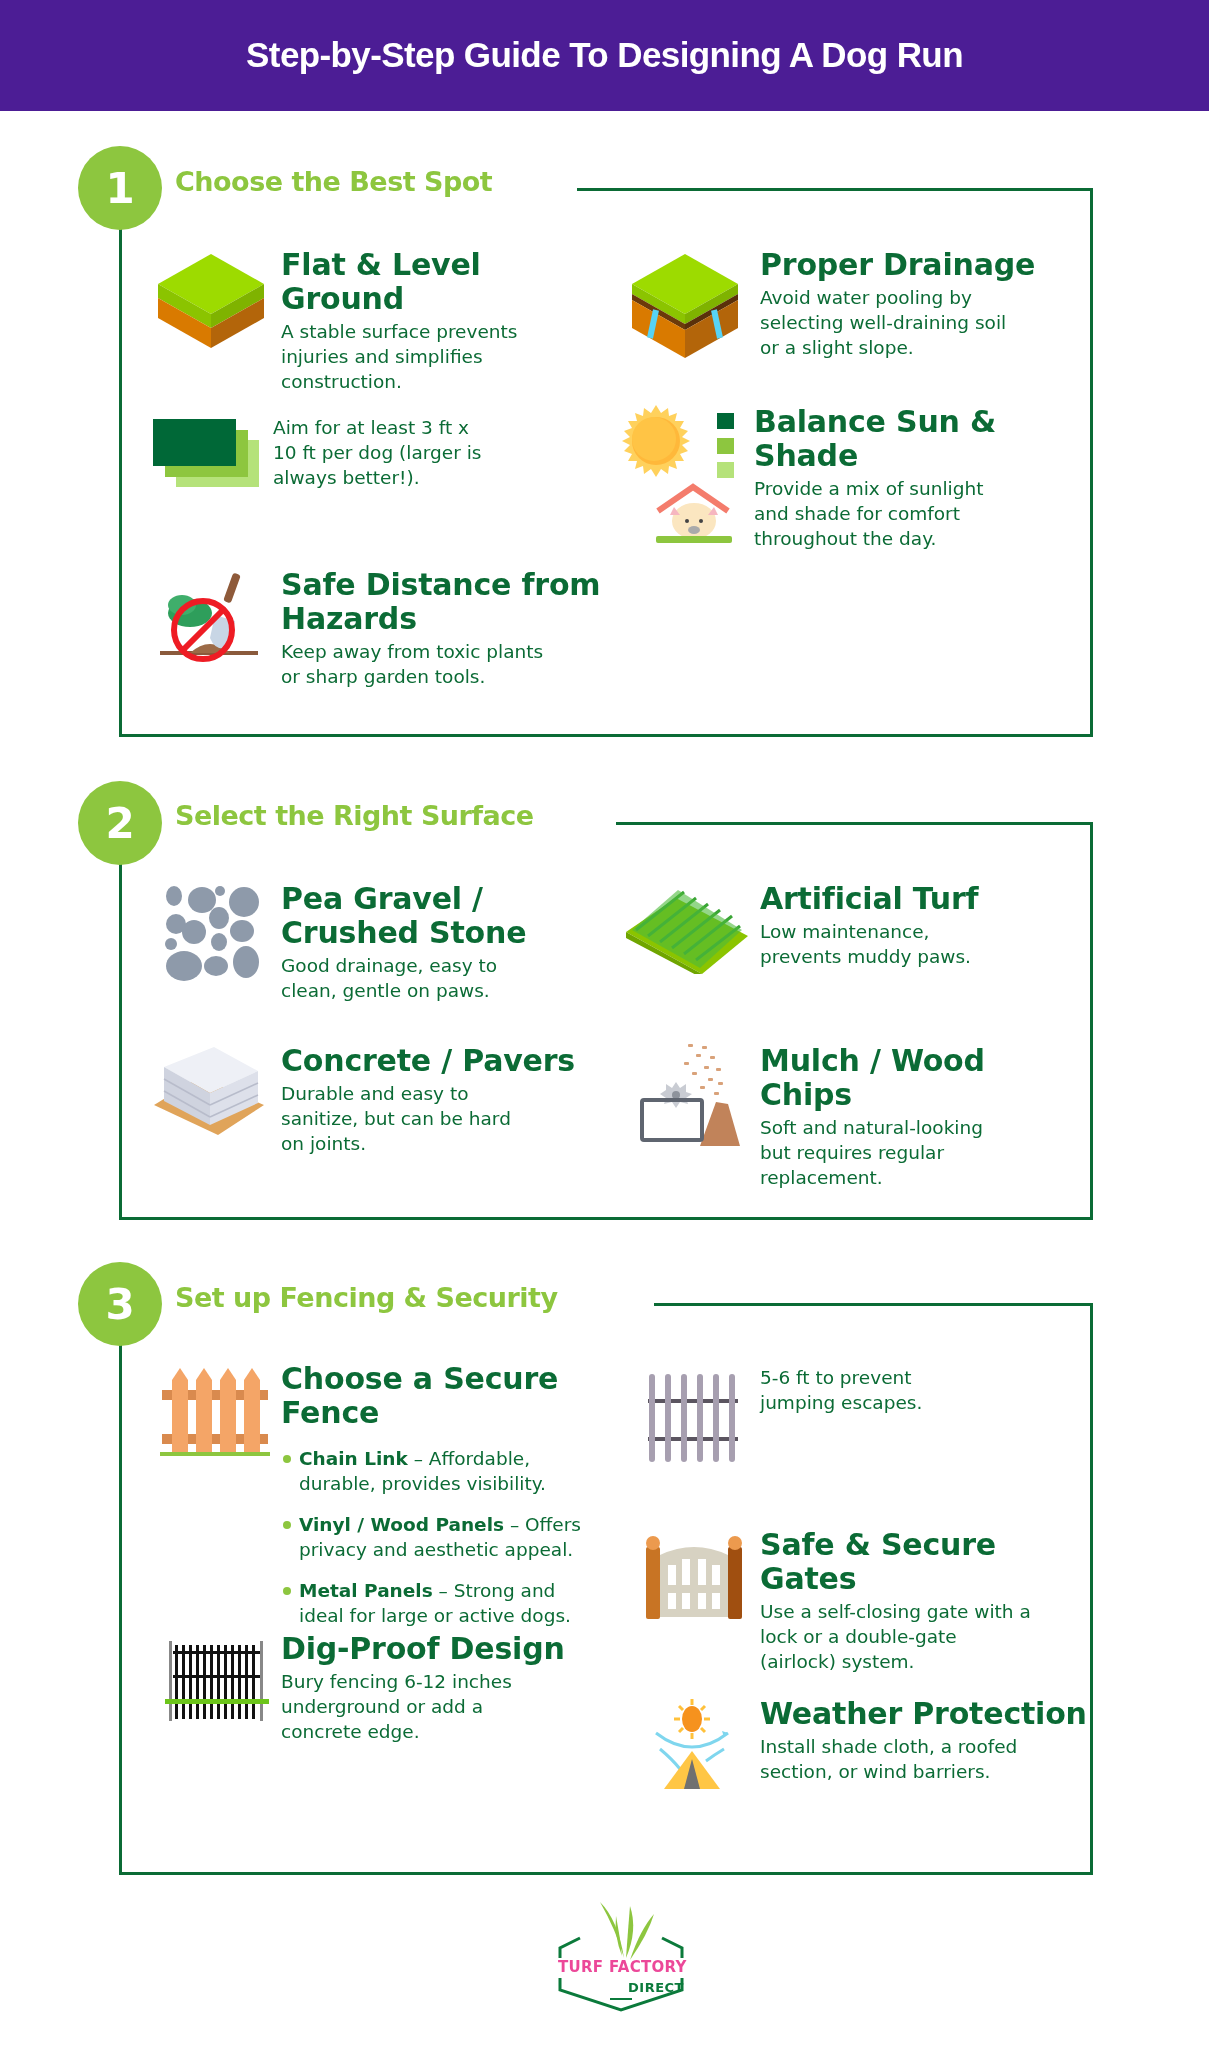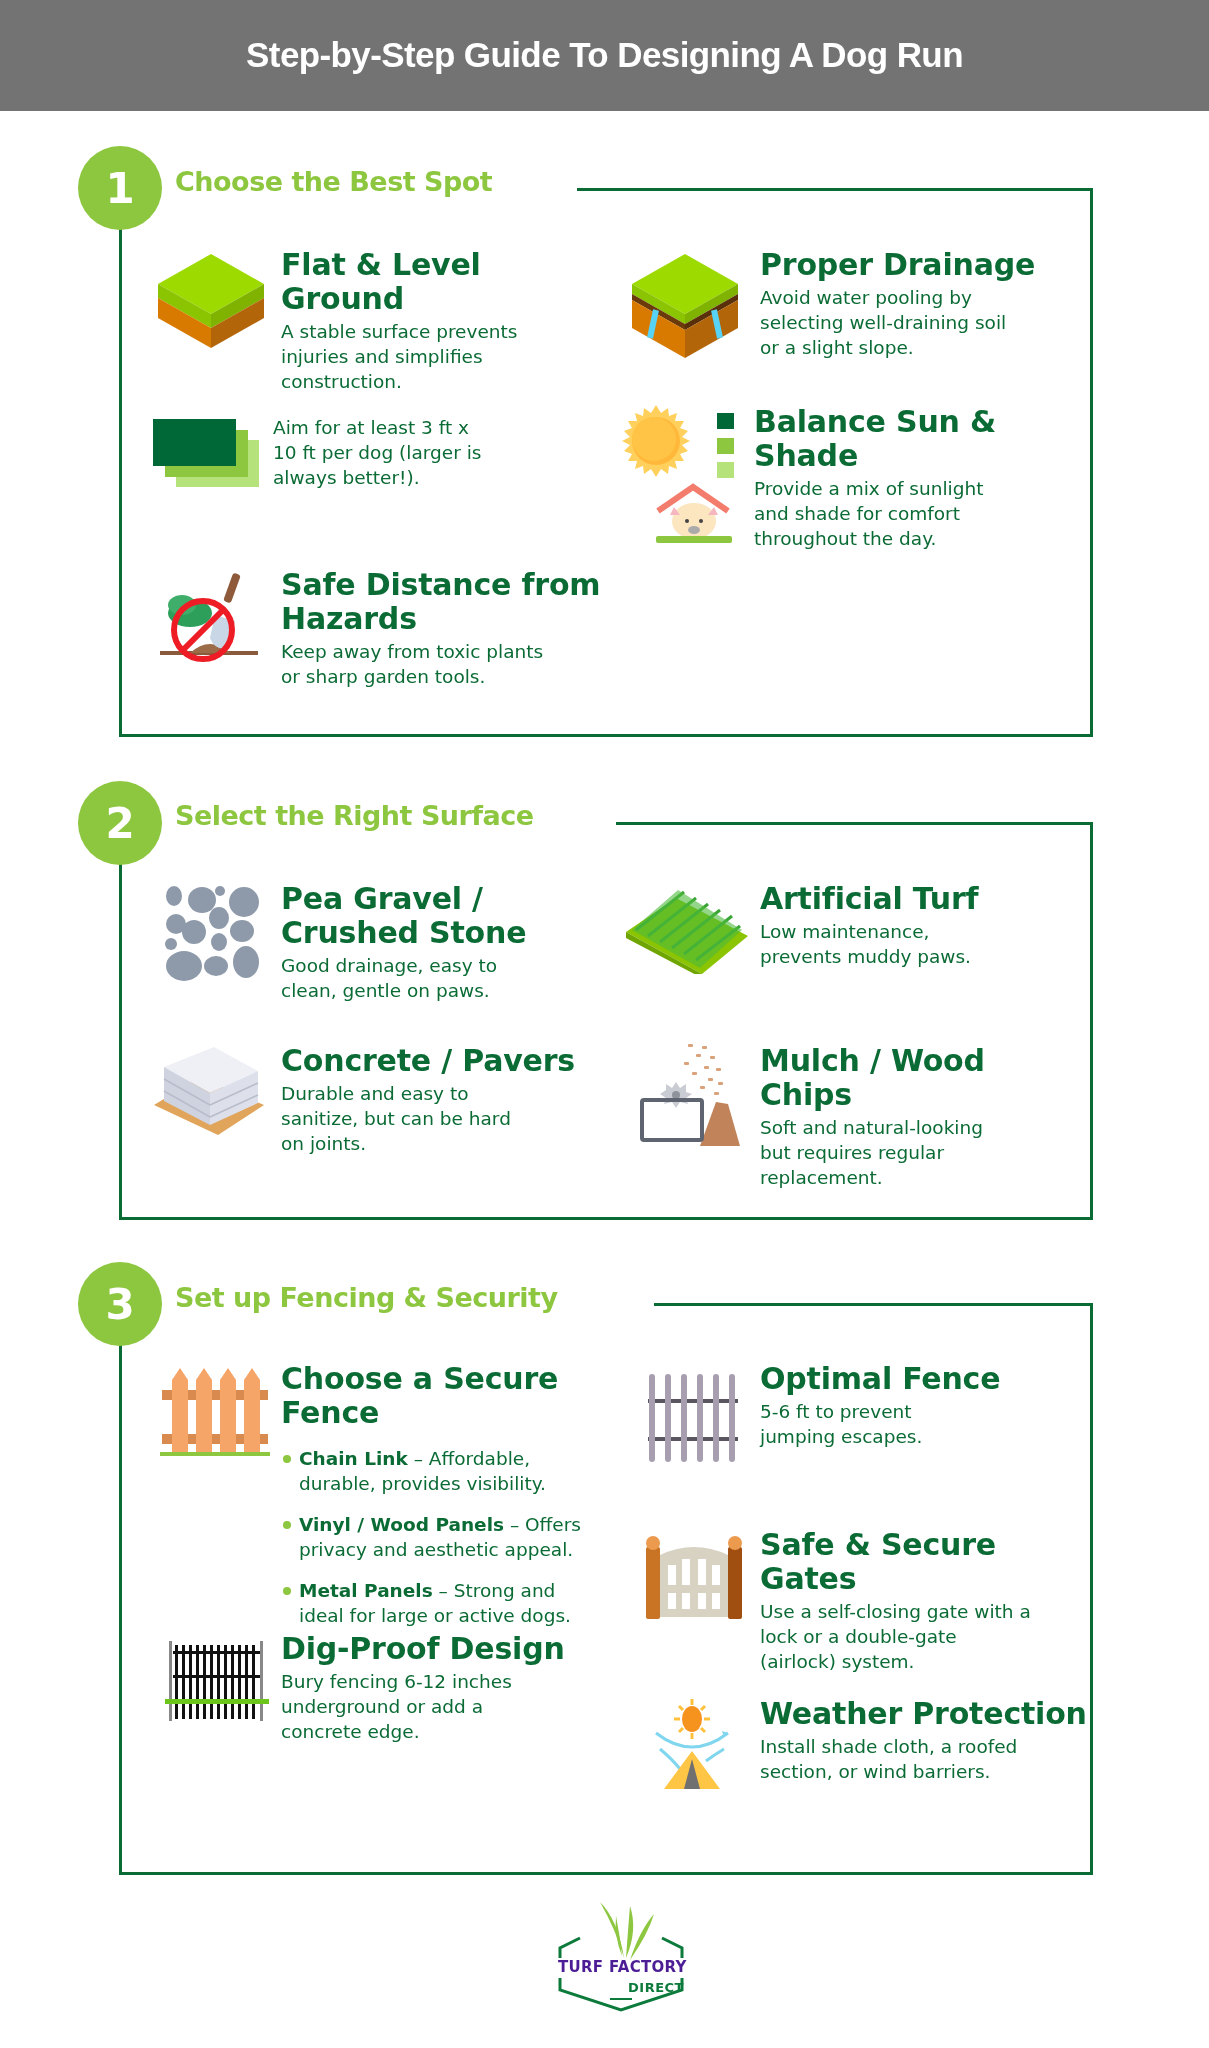--- a/index.html
+++ b/index.html
@@ -1,18 +1,18 @@
 <!DOCTYPE html>
 <html><head>
 <meta charset="utf-8">
 <style>
   * { box-sizing: border-box; margin: 0; padding: 0; }
   html, body { width: 1209px; height: 2048px; background: #ffffff; overflow: hidden; }
   body { position: relative; font-family: "Liberation Sans", "DejaVu Sans", sans-serif; color: #0b6b35; }
-  .header { position: absolute; left: 0; top: 0; width: 1209px; height: 111px; background: #737373; display: flex; align-items: center; justify-content: center; }
+  .header { position: absolute; left: 0; top: 0; width: 1209px; height: 111px; background: #4c1d95; display: flex; align-items: center; justify-content: center; }
   .header h1 { color: #ffffff; font-family: "Liberation Sans", sans-serif; font-weight: 700; font-size: 35px; letter-spacing: -0.6px; margin-top: -2px; }
 
   .step-circle { position: absolute; width: 84px; height: 84px; border-radius: 50%; background: #8dc63f; color: #fff; font-weight: 700; font-size: 42px; display: flex; align-items: center; justify-content: center; font-family: "DejaVu Sans", sans-serif; }
   .step-title { position: absolute; color: #8dc63f; font-weight: 700; font-size: 27px; font-family: "DejaVu Sans", sans-serif; letter-spacing: -0.5px; white-space: nowrap; }
   .box-line { position: absolute; background: #0b6b35; }
 
   .item { position: absolute; }
   .item .title { font-family: "DejaVu Sans", sans-serif; font-weight: 700; font-size: 30px; line-height: 34px; color: #0b6b35; letter-spacing: -0.2px; }
   .item .desc { font-family: "DejaVu Sans", sans-serif; font-size: 18.5px; line-height: 25px; color: #0b6b35; margin-top: 3px; }
   .bullet { position: relative; padding-left: 18px; font-family: "DejaVu Sans", sans-serif; font-size: 18.5px; line-height: 25px; color: #0b6b35; margin-top: 16px; }
@@ -302,21 +302,20 @@
         <rect x="17" y="0" width="6" height="88" rx="3"></rect>
       <rect x="33" y="0" width="6" height="88" rx="3"></rect>
         <rect x="49" y="0" width="6" height="88" rx="3"></rect>
       <rect x="65" y="0" width="6" height="88" rx="3"></rect>
         <rect x="81" y="0" width="6" height="88" rx="3"></rect>
     </g>
   </svg>
 </div>
 <div class="item" style="left:760px;top:1362px;width:320px;">
   <div class="title">
-    <div>Optimal Fence</div>
   </div>
   <div class="desc">
     <div>5-6 ft to prevent</div>
     <div>jumping escapes.</div>
   </div>
 </div>
 
 <div class="icon" style="left:646px;top:1535px;width:96px;height:85px;">
   <svg width="96" height="85" viewBox="0 0 96 85">
     <path d="M14,20 Q48,4 82,20 L82,82 L14,82 Z" fill="#d7d2c2"></path>
@@ -412,15 +411,15 @@
       <path d="M42,2 Q60,20 66,58 Q58,30 42,2 Z"></path>
       <path d="M72,6 Q70,30 68,58 Q80,30 72,6 Z"></path>
       <path d="M96,14 Q82,30 72,60 Q90,34 96,14 Z"></path>
       <path d="M58,16 Q62,36 64,56 Q56,36 58,16 Z"></path>
     </g>
     <polyline points="22,38 2,48 2,58" fill="none" stroke="#0b7a3b" stroke-width="3"></polyline>
     <polyline points="104,38 124,48 124,58" fill="none" stroke="#0b7a3b" stroke-width="3"></polyline>
     <polyline points="2,78 2,90 63,110 124,90 124,78" fill="none" stroke="#0b7a3b" stroke-width="3"></polyline>
     <rect x="52" y="98" width="22" height="2" fill="#0b7a3b"></rect>
   </svg>
-  <div style="position:absolute;left:0;top:58px;width:126px;text-align:center;font-family:'DejaVu Sans',sans-serif;font-weight:700;font-size:15px;color:#4c1d95;letter-spacing:0.3px;white-space:nowrap;">TURF FACTORY</div>
+  <div style="position:absolute;left:0;top:58px;width:126px;text-align:center;font-family:'DejaVu Sans',sans-serif;font-weight:700;font-size:15px;color:#ec4899;letter-spacing:0.3px;white-space:nowrap;">TURF FACTORY</div>
   <div style="position:absolute;left:0;top:80px;width:126px;text-align:right;font-family:'DejaVu Sans',sans-serif;font-weight:700;font-size:13px;color:#0b7a3b;letter-spacing:0.5px;">DIRECT</div>
 </div>
 
 </body></html>

